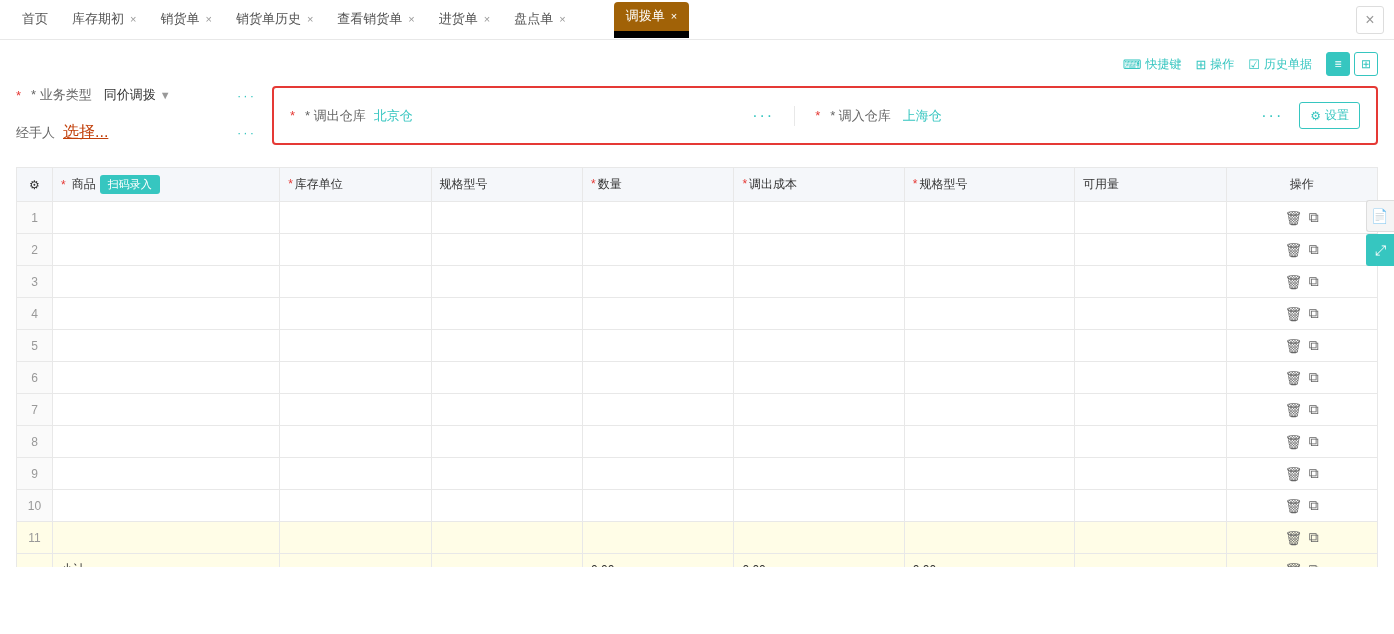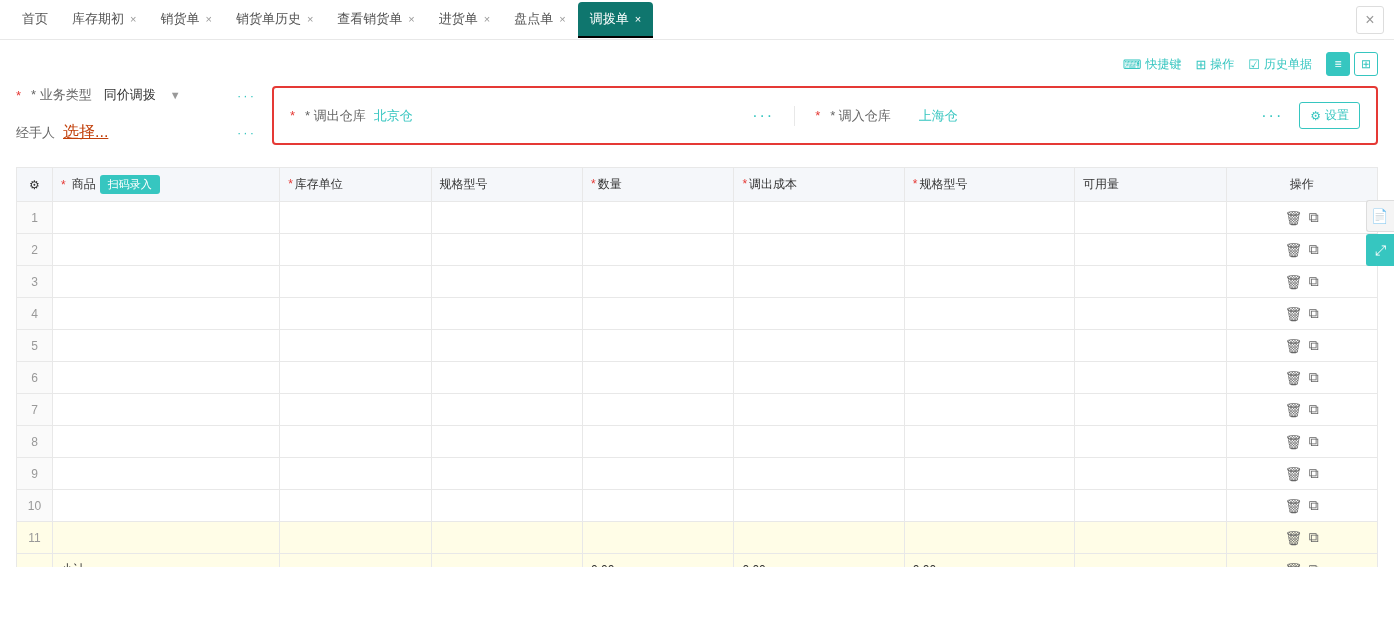--- a/index.html
+++ b/index.html
@@ -20,23 +20,24 @@
       padding: 0 12px;
       height: 36px;
       cursor: pointer;
       color: #555;
       font-size: 13px;
       white-space: nowrap;
       border-bottom: 2px solid transparent;
     }
     .tab-item.active {
       color: #fff;
-      background: #0f766e;
+      background: #a16207;
       border-radius: 4px 4px 0 0;
-      border-bottom: 2px solid #000000;
+      border-bottom: 7px solid #000000;
+      margin-left: 36px;
     }
     .tab-item .tab-close {
       margin-left: 6px;
       color: #999;
       font-size: 11px;
       cursor: pointer;
     }
     .tab-item.active .tab-close {
       color: #fff;
     }
@@ -181,21 +182,21 @@
     
     .business-section {
       display: flex;
       align-items: center;
       margin-bottom: 10px;
       gap: 8px;
     }
     .business-select {
       display: flex;
       align-items: center;
-      gap: 14px;
+      gap: 4px;
       min-width: 120px;
       color: #333;
       cursor: pointer;
     }
     .select-arrow {
       color: #999;
       font-size: 11px;
     }
     .dots-btn {
       color: #36c6c0;
@@ -409,21 +410,21 @@
     <div class="warehouse-section" style="flex:1;">
       <div class="warehouse-field">
         <span class="required-star">*</span>
         <span class="warehouse-label" style="text-align:center;">* 调出仓库</span>
         <span class="warehouse-value">北京仓</span>
         <span class="field-dots" style="margin-left:auto;">···</span>
       </div>
       <div class="warehouse-divider"></div>
       <div class="warehouse-field">
         <span class="required-star">*</span>
-        <span class="warehouse-label" style="margin-right:20px;">* 调入仓库</span>
+        <span class="warehouse-label" style="margin-right:4px;">* 调入仓库</span>
         <span class="warehouse-value">上海仓</span>
         <span class="field-dots" style="margin-left:auto; margin-right:16px;">···</span>
       </div>
       <div class="settings-btn">
         <span>⚙</span>
         <span>设置</span>
       </div>
     </div>
   </div>
 

